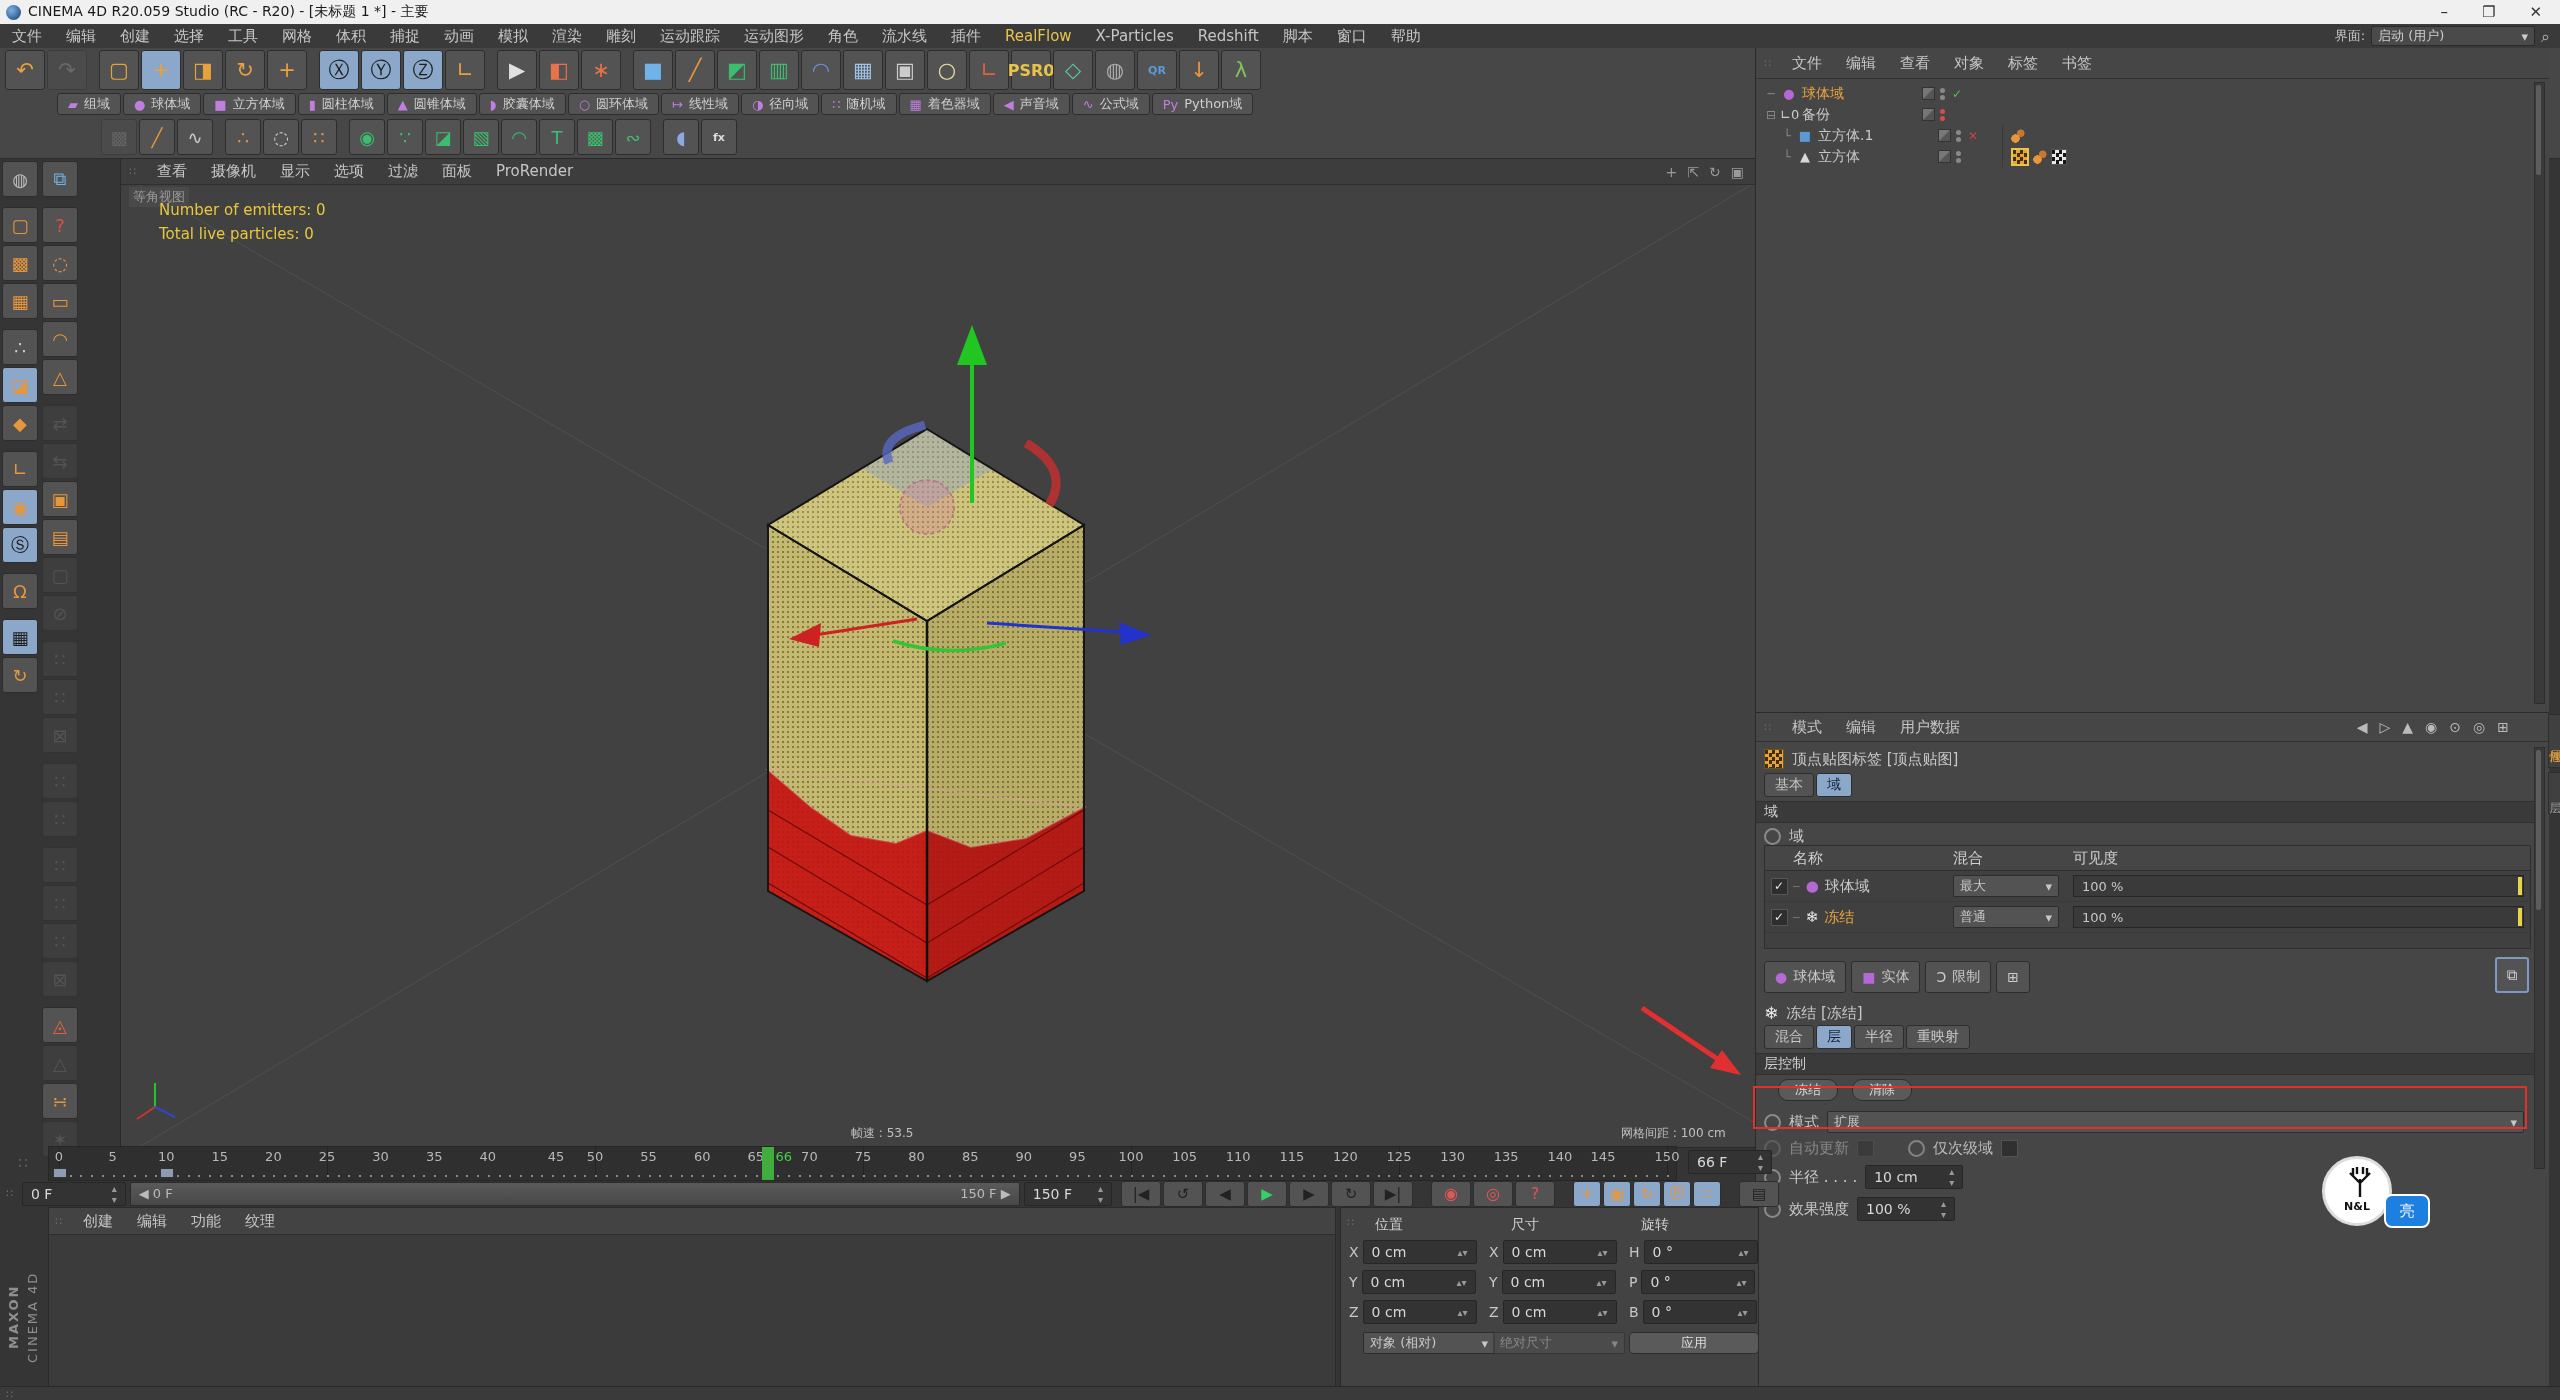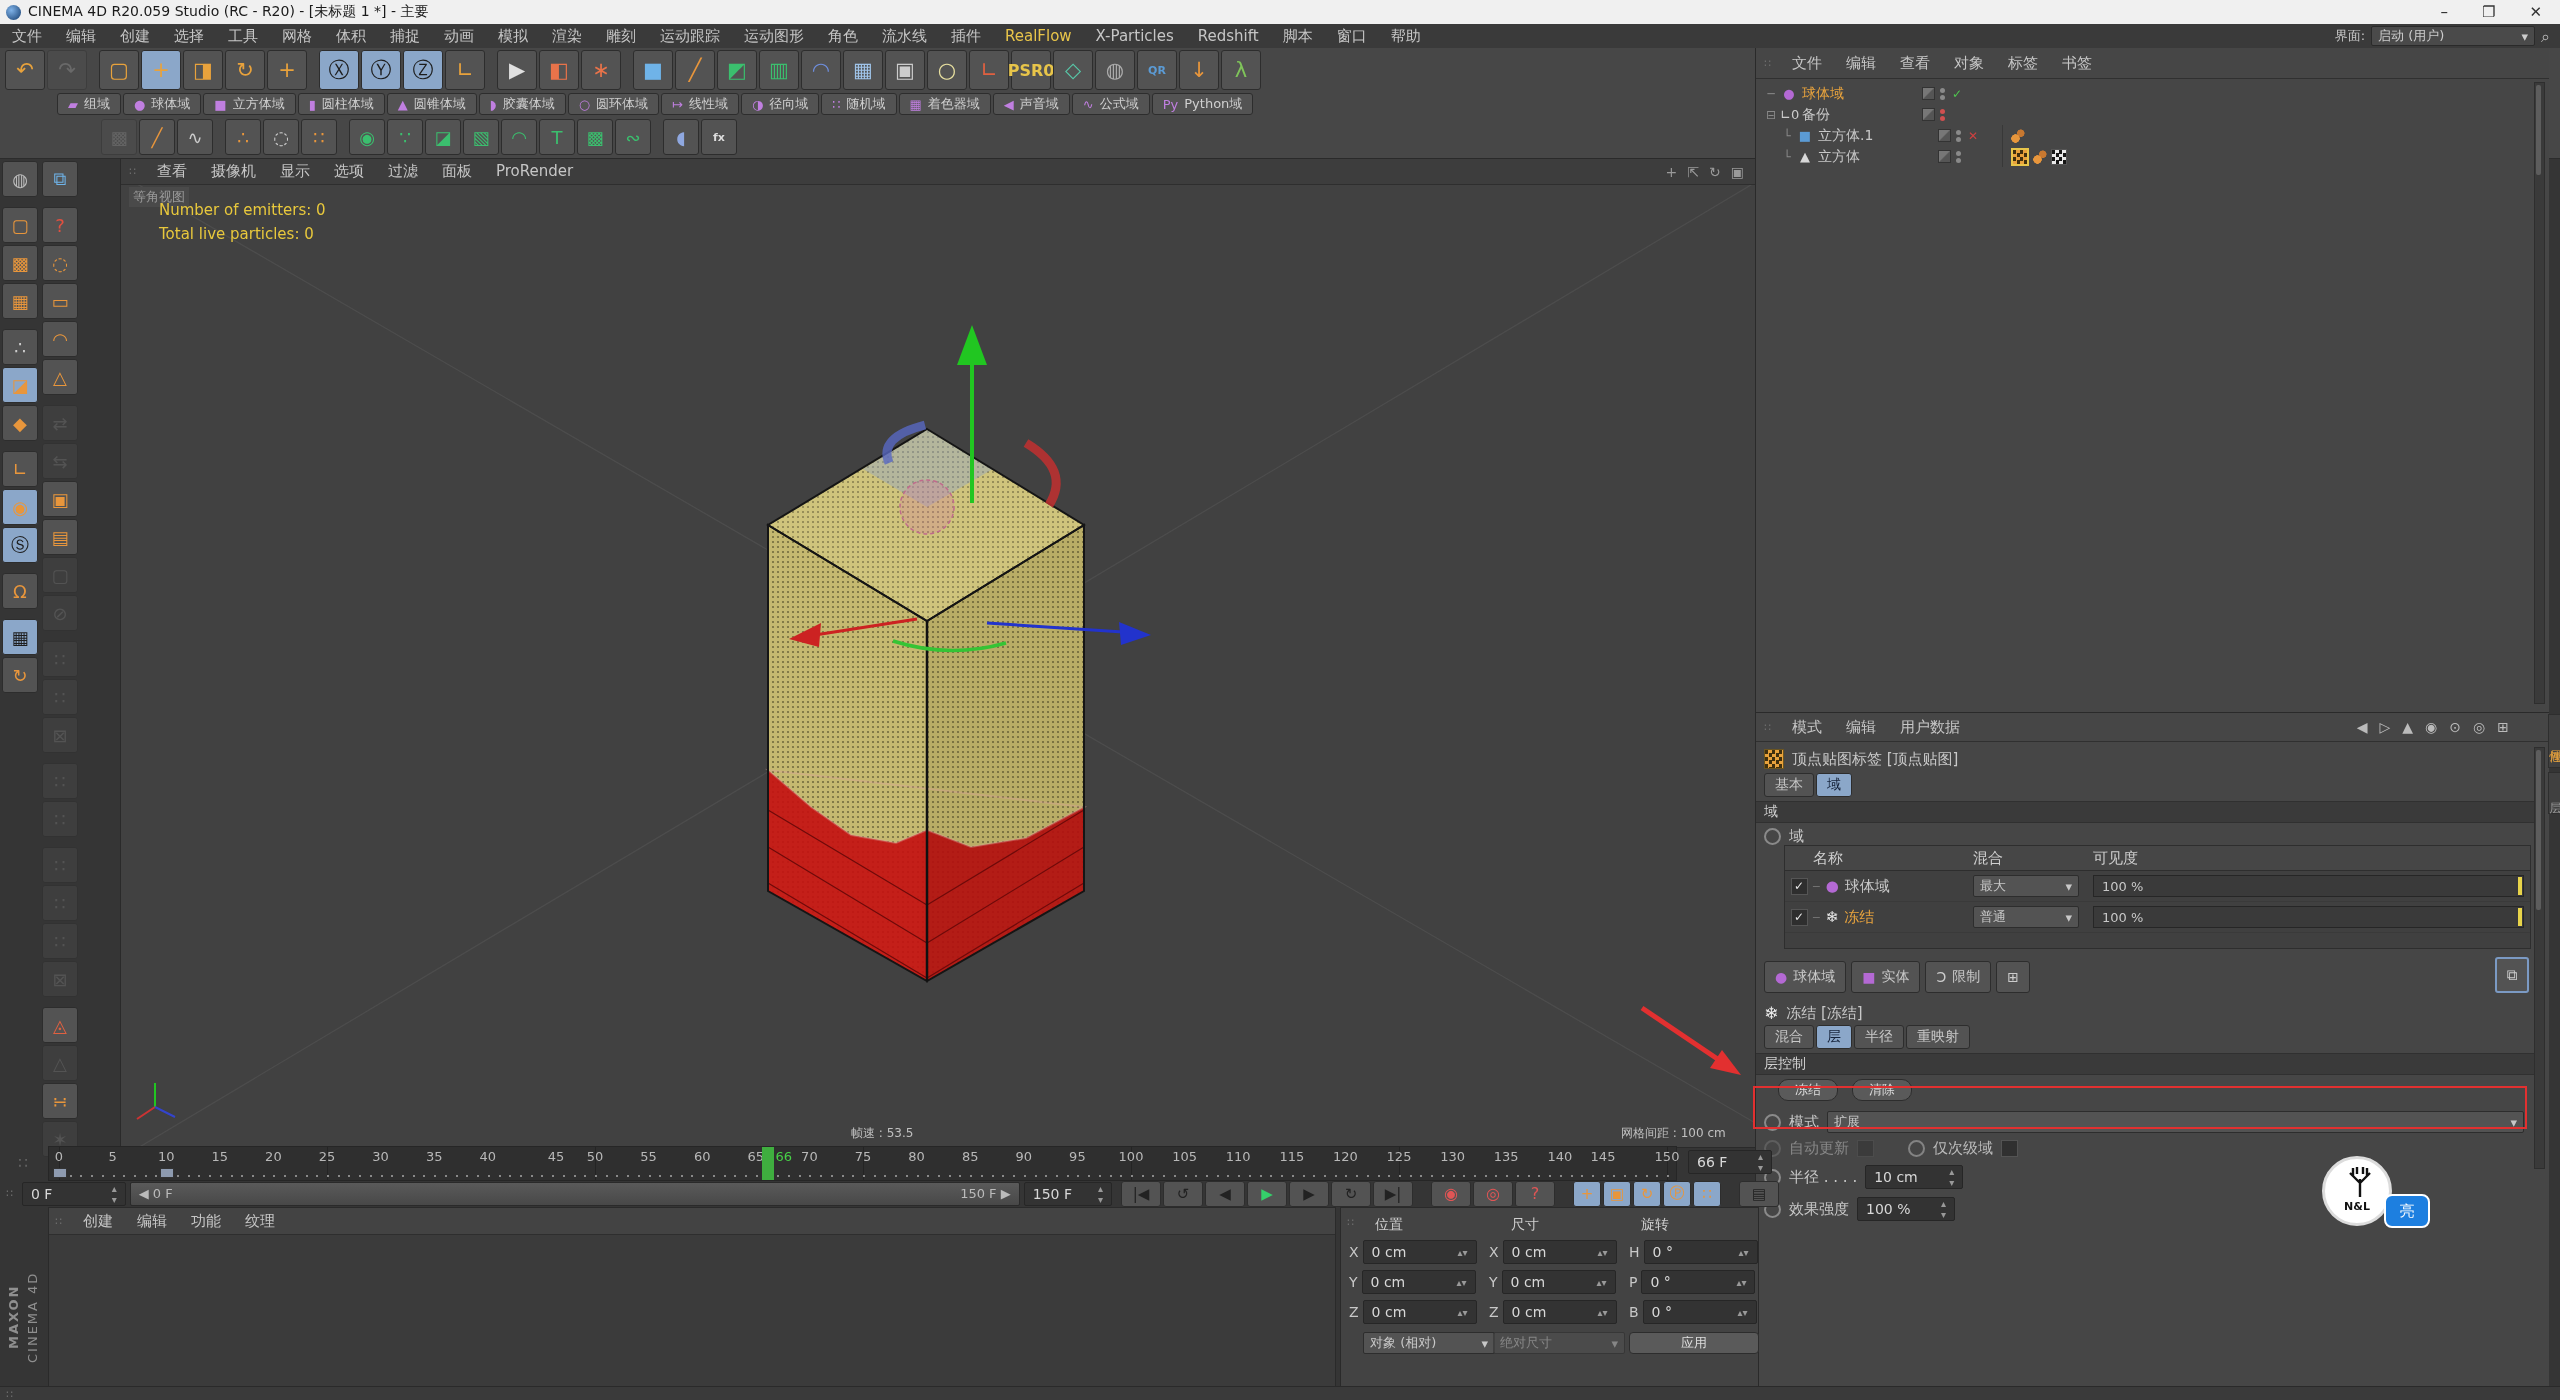--- a/index.html
+++ b/index.html
@@ -688,21 +688,21 @@
     <div class="tabbtn active">域</div>
   </div>
   <div class="sect-bar" style="position:absolute;left:0;right:14px;top:88px;">
       <span>域</span>
     </div>
   <div style="position:absolute;left:8px;top:114px;display:flex;align-items:center;gap:8px;">
     <span class="circ"></span>
     <span>域</span>
   </div>
 
-  <div class="attr-table" style="top:132px;height:102px;margin-left:20px;">
+  <div class="attr-table" style="top:132px;height:102px;">
     <div class="at-head">
       <div class="at-c1"></div>
       <div class="at-c2">名称</div>
       <div class="at-c3">混合</div>
       <div class="at-c4">可见度</div>
     </div>
     <div id="attr-rows">
         <div class="at-row">
           <div class="at-c1">
             <div class="chk">✓</div>

